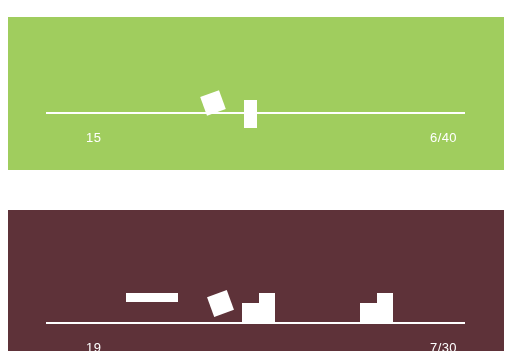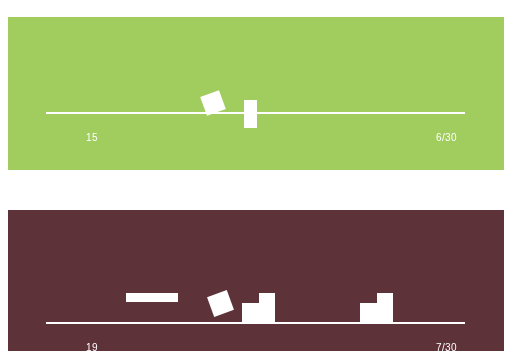--- a/index.html
+++ b/index.html
@@ -40,21 +40,21 @@
     background: #ffffff;
     left: 38px;
     width: 419px;
   }
   #panel-top .baseline { top: 95px; }
   #panel-bottom .baseline { top: 112px; }
 
   .axis-label {
     position: absolute;
     color: #ffffff;
-    font-size: 10px;
+    font-size: 13px;
     line-height: 16px;
     letter-spacing: 0.4px;
     white-space: nowrap;
   }
   .axis-label.left  { left: 78px; }
   .axis-label.right { right: 47px; }
   #panel-top .axis-label    { top: 113px; }
   #panel-bottom .axis-label { top: 130px; }
 
   
@@ -80,21 +80,21 @@
 <div id="root" style="background: rgb(255, 255, 255);">
 
   <div class="panel" id="panel-top" style="background: rgb(160, 205, 94);">
     <div class="baseline"></div>
 
     <div class="shape square-tilt" style="left:195px; top:76px; width:20px; height:20px;"></div>
 
     <div class="shape" style="left:236px; top:83px; width:13px; height:28px;"></div>
 
     <div class="axis-label left">15</div>
-    <div class="axis-label right">6/30</div>
+    <div class="axis-label right">6/40</div>
   </div>
 
   <div class="panel" id="panel-bottom" style="background: rgb(94, 50, 57);">
     <div class="baseline"></div>
 
     <div class="shape" style="left:118px; top:83px; width:52px; height:9px;"></div>
 
     <div class="shape square-tilt" style="left:202px; top:83px; width:21px; height:21px;"></div>
 
     <div class="step" style="left:234px; top:83px; width:33px; height:29px;">

